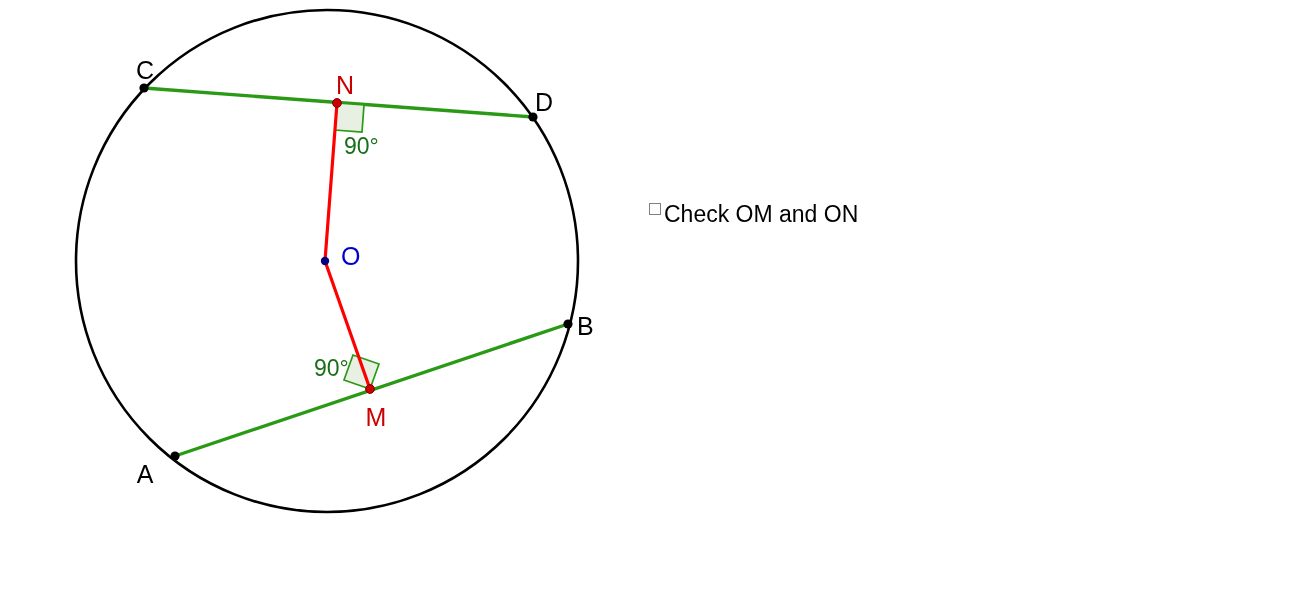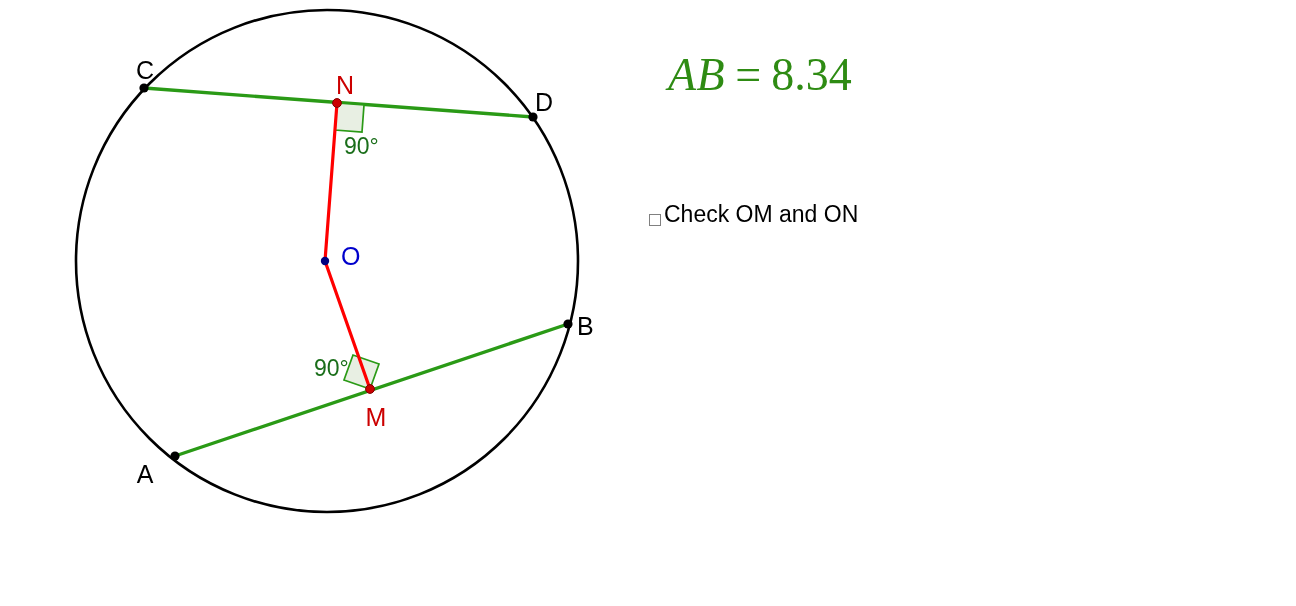--- a/index.html
+++ b/index.html
@@ -73,21 +73,21 @@
     font-style: normal;
   }
   #measure-ab { left: 28px; top: 52px; }
   #measure-cd { left: 22px; top: 112px; }
 
   #checkbox-row {
     position: absolute;
     left: 9px;
     top: 203px;
     display: flex;
-    align-items: flex-end;
+    align-items: flex-start;
     gap: 0px;
     cursor: pointer;
     user-select: none;
   }
   #checkbox-row .box {
     width: 12px;
     height: 12px;
     border: 1px solid #808080;
     background: #ffffff;
     box-sizing: border-box;
@@ -141,23 +141,20 @@
       <text class="pt-label red" x="345" y="94" text-anchor="middle">N</text>
       <text class="pt-label blue" x="341" y="265" text-anchor="start">O</text>
 
       <text class="angle-label" x="344" y="154" text-anchor="start">90°</text>
       <text class="angle-label" x="314" y="376" text-anchor="start">90°</text>
     </svg>
   </div>
 
   <div id="measure-panel">
 
-    <div class="measure-line" id="measure-ab">
-      <span class="sym">AB</span><span class="eq">=</span><span class="num">8.34</span>
-    </div>
 
 
     <div id="checkbox-row">
       <span class="box" id="cb-box"></span>
       <span class="cb-label">Check OM and ON</span>
     </div>
 
   </div>
 </div>
 

